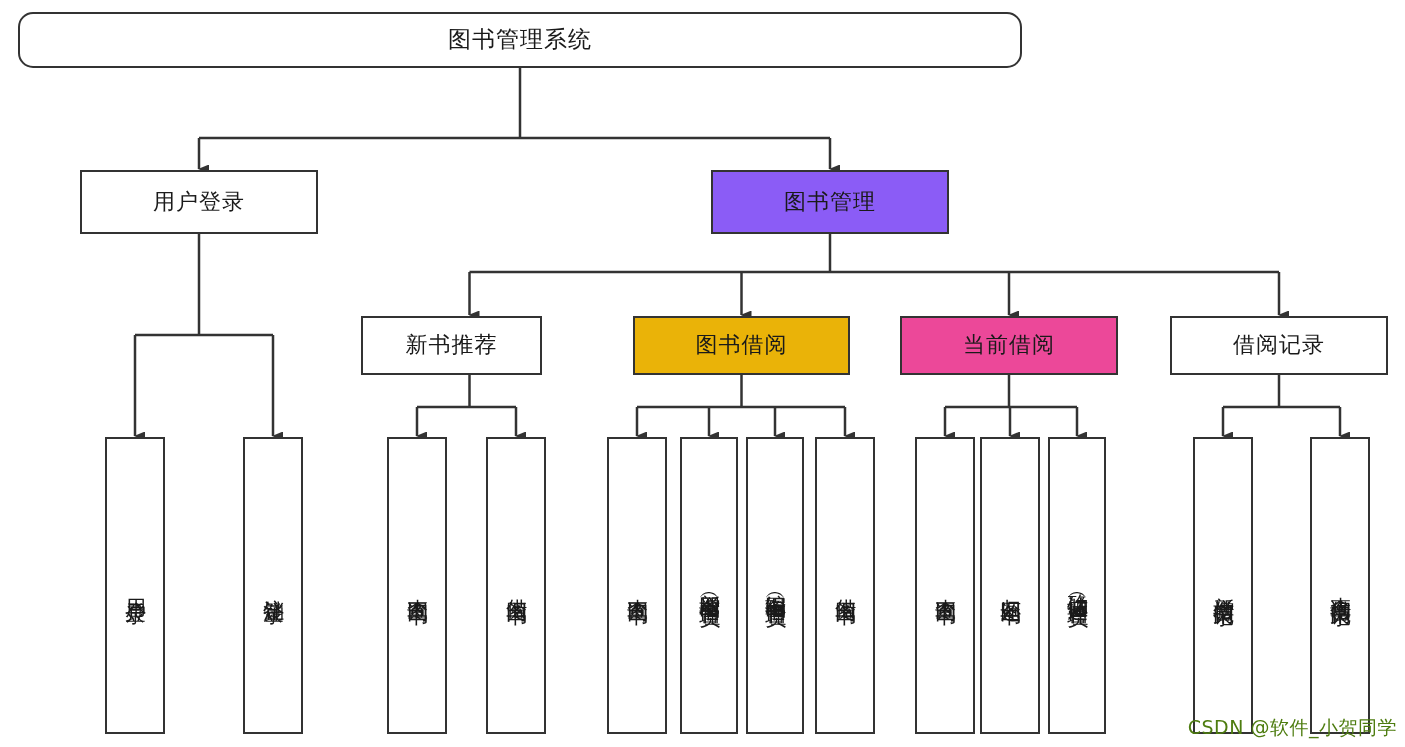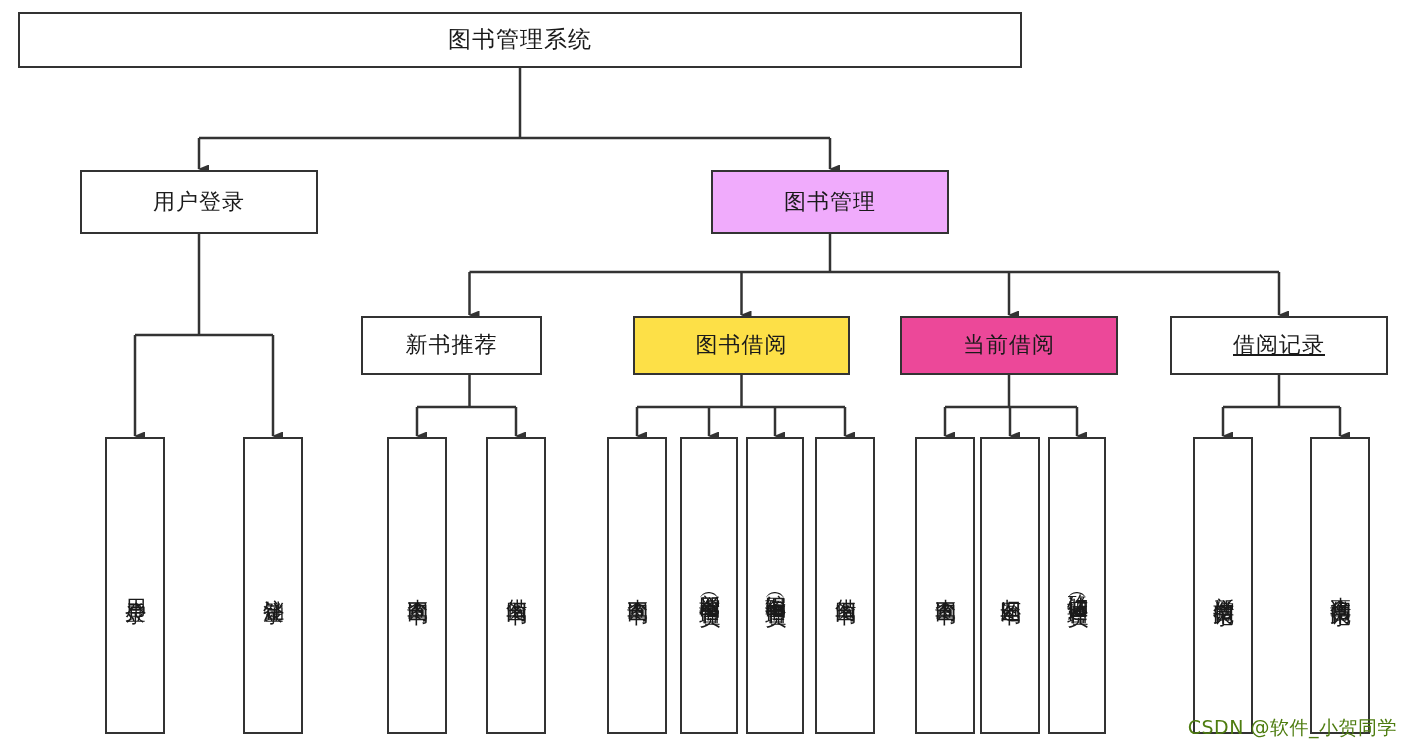--- a/index.html
+++ b/index.html
@@ -51,20 +51,21 @@
     padding-bottom: 6px;
     white-space: nowrap;
   }
   .node.vert .label {
     writing-mode: vertical-rl;
     text-orientation: upright;
     display: block;
   }
   .node.root {
     font-size: 23px;
+    border-radius: 15px;
   }
   #watermark {
     position: absolute;
     right: 8px;
     bottom: 6px;
     font-size: 19px;
     color: #4d7c0f;
     letter-spacing: 0.5px;
     white-space: nowrap;
     user-select: none;
@@ -117,33 +118,33 @@
       </g>
   </svg>
 
   <div id="node-layer">
       <div class="node horiz root" style="left: 18px; top: 12px; width: 1004px; height: 56px; border-color: rgb(51, 51, 51); background: rgb(255, 255, 255); color: rgb(26, 26, 26);">
         <span class="label">图书管理系统</span>
       </div>
       <div class="node horiz" style="left: 80px; top: 170px; width: 238px; height: 64px; border-color: rgb(51, 51, 51); background: rgb(255, 255, 255); color: rgb(26, 26, 26);">
         <span class="label">用户登录</span>
       </div>
-      <div class="node horiz" style="left: 711px; top: 170px; width: 238px; height: 64px; border-color: rgb(51, 51, 51); background: #f0abfc; color: rgb(26, 26, 26);">
+      <div class="node horiz" style="left: 711px; top: 170px; width: 238px; height: 64px; border-color: rgb(51, 51, 51); background: #8b5cf6; color: rgb(26, 26, 26);">
         <span class="label">图书管理</span>
       </div>
       <div class="node horiz" style="left: 361px; top: 316px; width: 181px; height: 59px; border-color: rgb(51, 51, 51); background: rgb(255, 255, 255); color: rgb(26, 26, 26);">
         <span class="label">新书推荐</span>
       </div>
-      <div class="node horiz" style="left: 633px; top: 316px; width: 217px; height: 59px; border-color: rgb(51, 51, 51); background: #fde047; color: rgb(26, 26, 26);">
+      <div class="node horiz" style="left: 633px; top: 316px; width: 217px; height: 59px; border-color: rgb(51, 51, 51); background: #eab308; color: rgb(26, 26, 26);">
         <span class="label">图书借阅</span>
       </div>
       <div class="node horiz" style="left: 900px; top: 316px; width: 218px; height: 59px; border-color: rgb(51, 51, 51); background: #ec4899; color: rgb(26, 26, 26);">
         <span class="label">当前借阅</span>
       </div>
-      <div class="node horiz" style="left: 1170px; top: 316px; width: 218px; height: 59px; border-color: rgb(51, 51, 51); background: rgb(255, 255, 255); color: rgb(26, 26, 26); text-decoration: underline;">
+      <div class="node horiz" style="left: 1170px; top: 316px; width: 218px; height: 59px; border-color: rgb(51, 51, 51); background: rgb(255, 255, 255); color: rgb(26, 26, 26);">
         <span class="label">借阅记录</span>
       </div>
       <div class="node vert" style="left: 105px; top: 437px; width: 60px; height: 297px; border-color: rgb(51, 51, 51); background: rgb(255, 255, 255); color: rgb(26, 26, 26);">
         <span class="label">用户登录</span>
       </div>
       <div class="node vert" style="left: 243px; top: 437px; width: 60px; height: 297px; border-color: rgb(51, 51, 51); background: rgb(255, 255, 255); color: rgb(26, 26, 26);">
         <span class="label">注销登录</span>
       </div>
       <div class="node vert" style="left: 387px; top: 437px; width: 60px; height: 297px; border-color: rgb(51, 51, 51); background: rgb(255, 255, 255); color: rgb(26, 26, 26);">
         <span class="label">查询图书</span>

